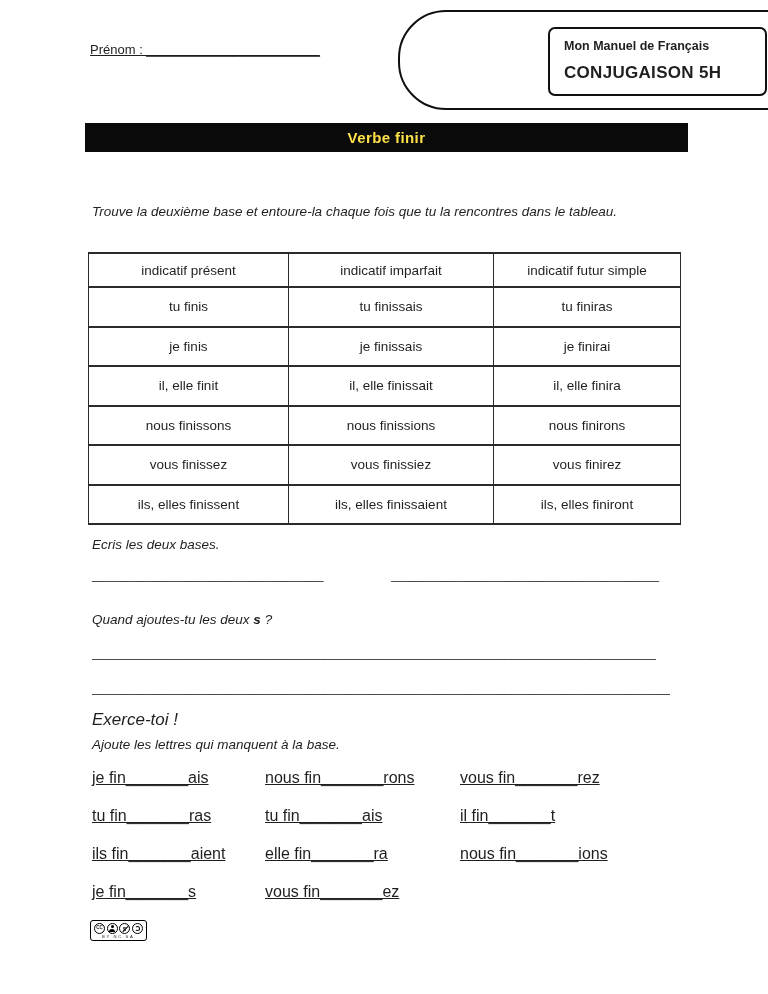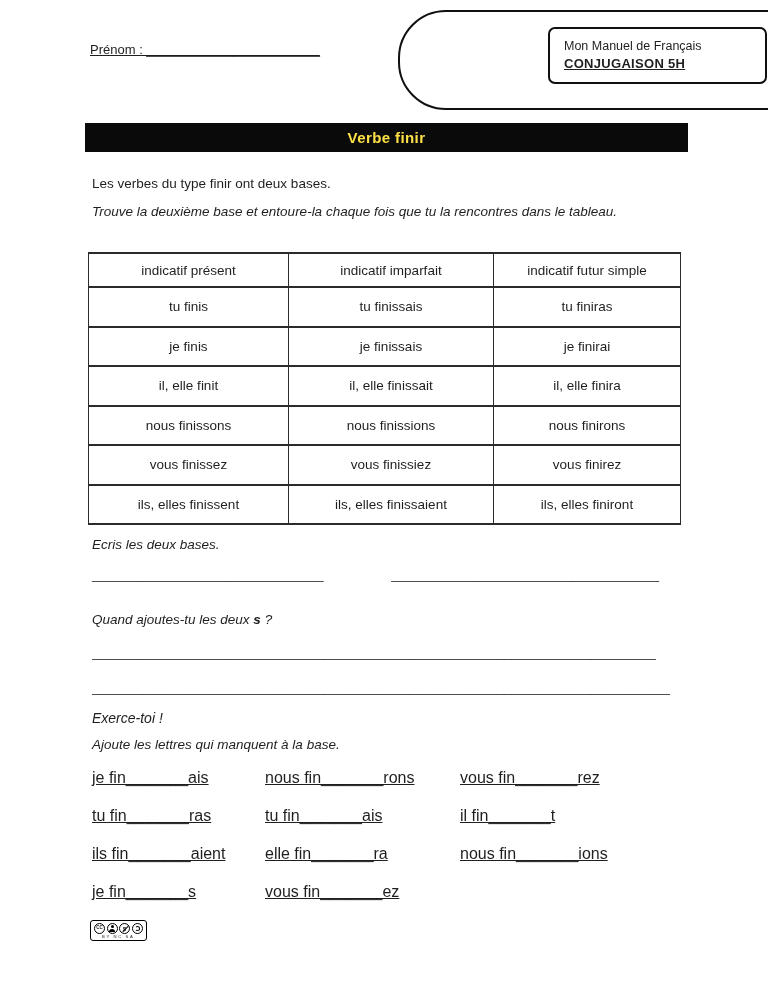--- a/index.html
+++ b/index.html
@@ -11,22 +11,22 @@
 
   .badge-outer{
     position:absolute;left:398px;top:10px;right:-12px;height:96px;
     border:2.5px solid #101010;border-radius:48px 0 0 48px;background:transparent;
   }
   .badge-inner{
     position:absolute;left:548px;top:27px;right:1px;
     border:2.5px solid #101010;border-radius:7px;background:#fff;
     padding:10px 10px 11px 14px;box-sizing:border-box;
   }
-  .badge-line1{font-size:12.5px;font-weight:normal;white-space:nowrap;}
-  .badge-line2{font-size:13px;font-weight:bold;letter-spacing:.3px;margin-top:3px;white-space:nowrap;text-decoration:underline;}
+  .badge-line1{font-size:12.5px;font-weight:bold;white-space:nowrap;}
+  .badge-line2{font-size:17px;font-weight:bold;letter-spacing:.3px;margin-top:10px;white-space:nowrap;}
 
   .banner{
     position:absolute;left:85px;top:123px;width:603px;height:29px;background:#0a0a0a;
     color:#fde047;display:flex;align-items:center;justify-content:center;
     font-weight:bold;font-size:15px;letter-spacing:.4px;
   }
 
   .intro{position:absolute;left:92px;top:176px;font-size:13.5px;}
   .instr{position:absolute;left:92px;top:202px;width:576px;font-size:13.5px;line-height:1.55;}
   .italic{font-style:italic;}
@@ -45,21 +45,21 @@
 
   .ecris{position:absolute;left:92px;top:537px;font-size:13.5px;}
   .bases-blanks{position:absolute;left:92px;top:567px;font-size:13px;white-space:nowrap;}
   .bases-blanks .gap{display:inline-block;width:68px;}
 
   .question{position:absolute;left:92px;top:612px;font-size:13.5px;}
   .blank-line{position:absolute;left:92px;font-size:13px;white-space:nowrap;overflow:hidden;max-width:600px;}
   .ans1{top:645px;}
   .ans2{top:680px;}
 
-  .exerce{position:absolute;left:92px;top:710px;font-size:14px;}
+  .exerce{position:absolute;left:92px;top:710px;font-size:17px;}
   .ajoute{position:absolute;left:92px;top:737px;font-size:13.5px;}
 
   .ex-grid{
     position:absolute;left:92px;top:759px;width:592px;
     display:grid;grid-template-columns:173px 195px auto;grid-auto-rows:38px;
     font-size:16px;align-items:center;text-decoration:underline;
   }
   .ex-item{white-space:nowrap;}
 
   .cc-badge{
@@ -87,21 +87,20 @@
   <div class="prenom">Prénom : ________________________</div>
 
   <div class="badge-outer"></div>
   <div class="badge-inner">
     <div class="badge-line1">Mon Manuel de Français</div>
     <div class="badge-line2">CONJUGAISON 5H</div>
   </div>
 
   <div class="banner">Verbe finir</div>
 
-  <div class="intro">Les verbes du type finir ont deux bases.</div>
   <div class="instr italic">Trouve la deuxième base et entoure-la chaque fois que tu la rencontres dans le tableau.</div>
 
   <table class="conj-table">
     <colgroup>
         <col style="width:200px">
         <col style="width:205px">
         <col>
       </colgroup>
     <thead>
       <tr>

